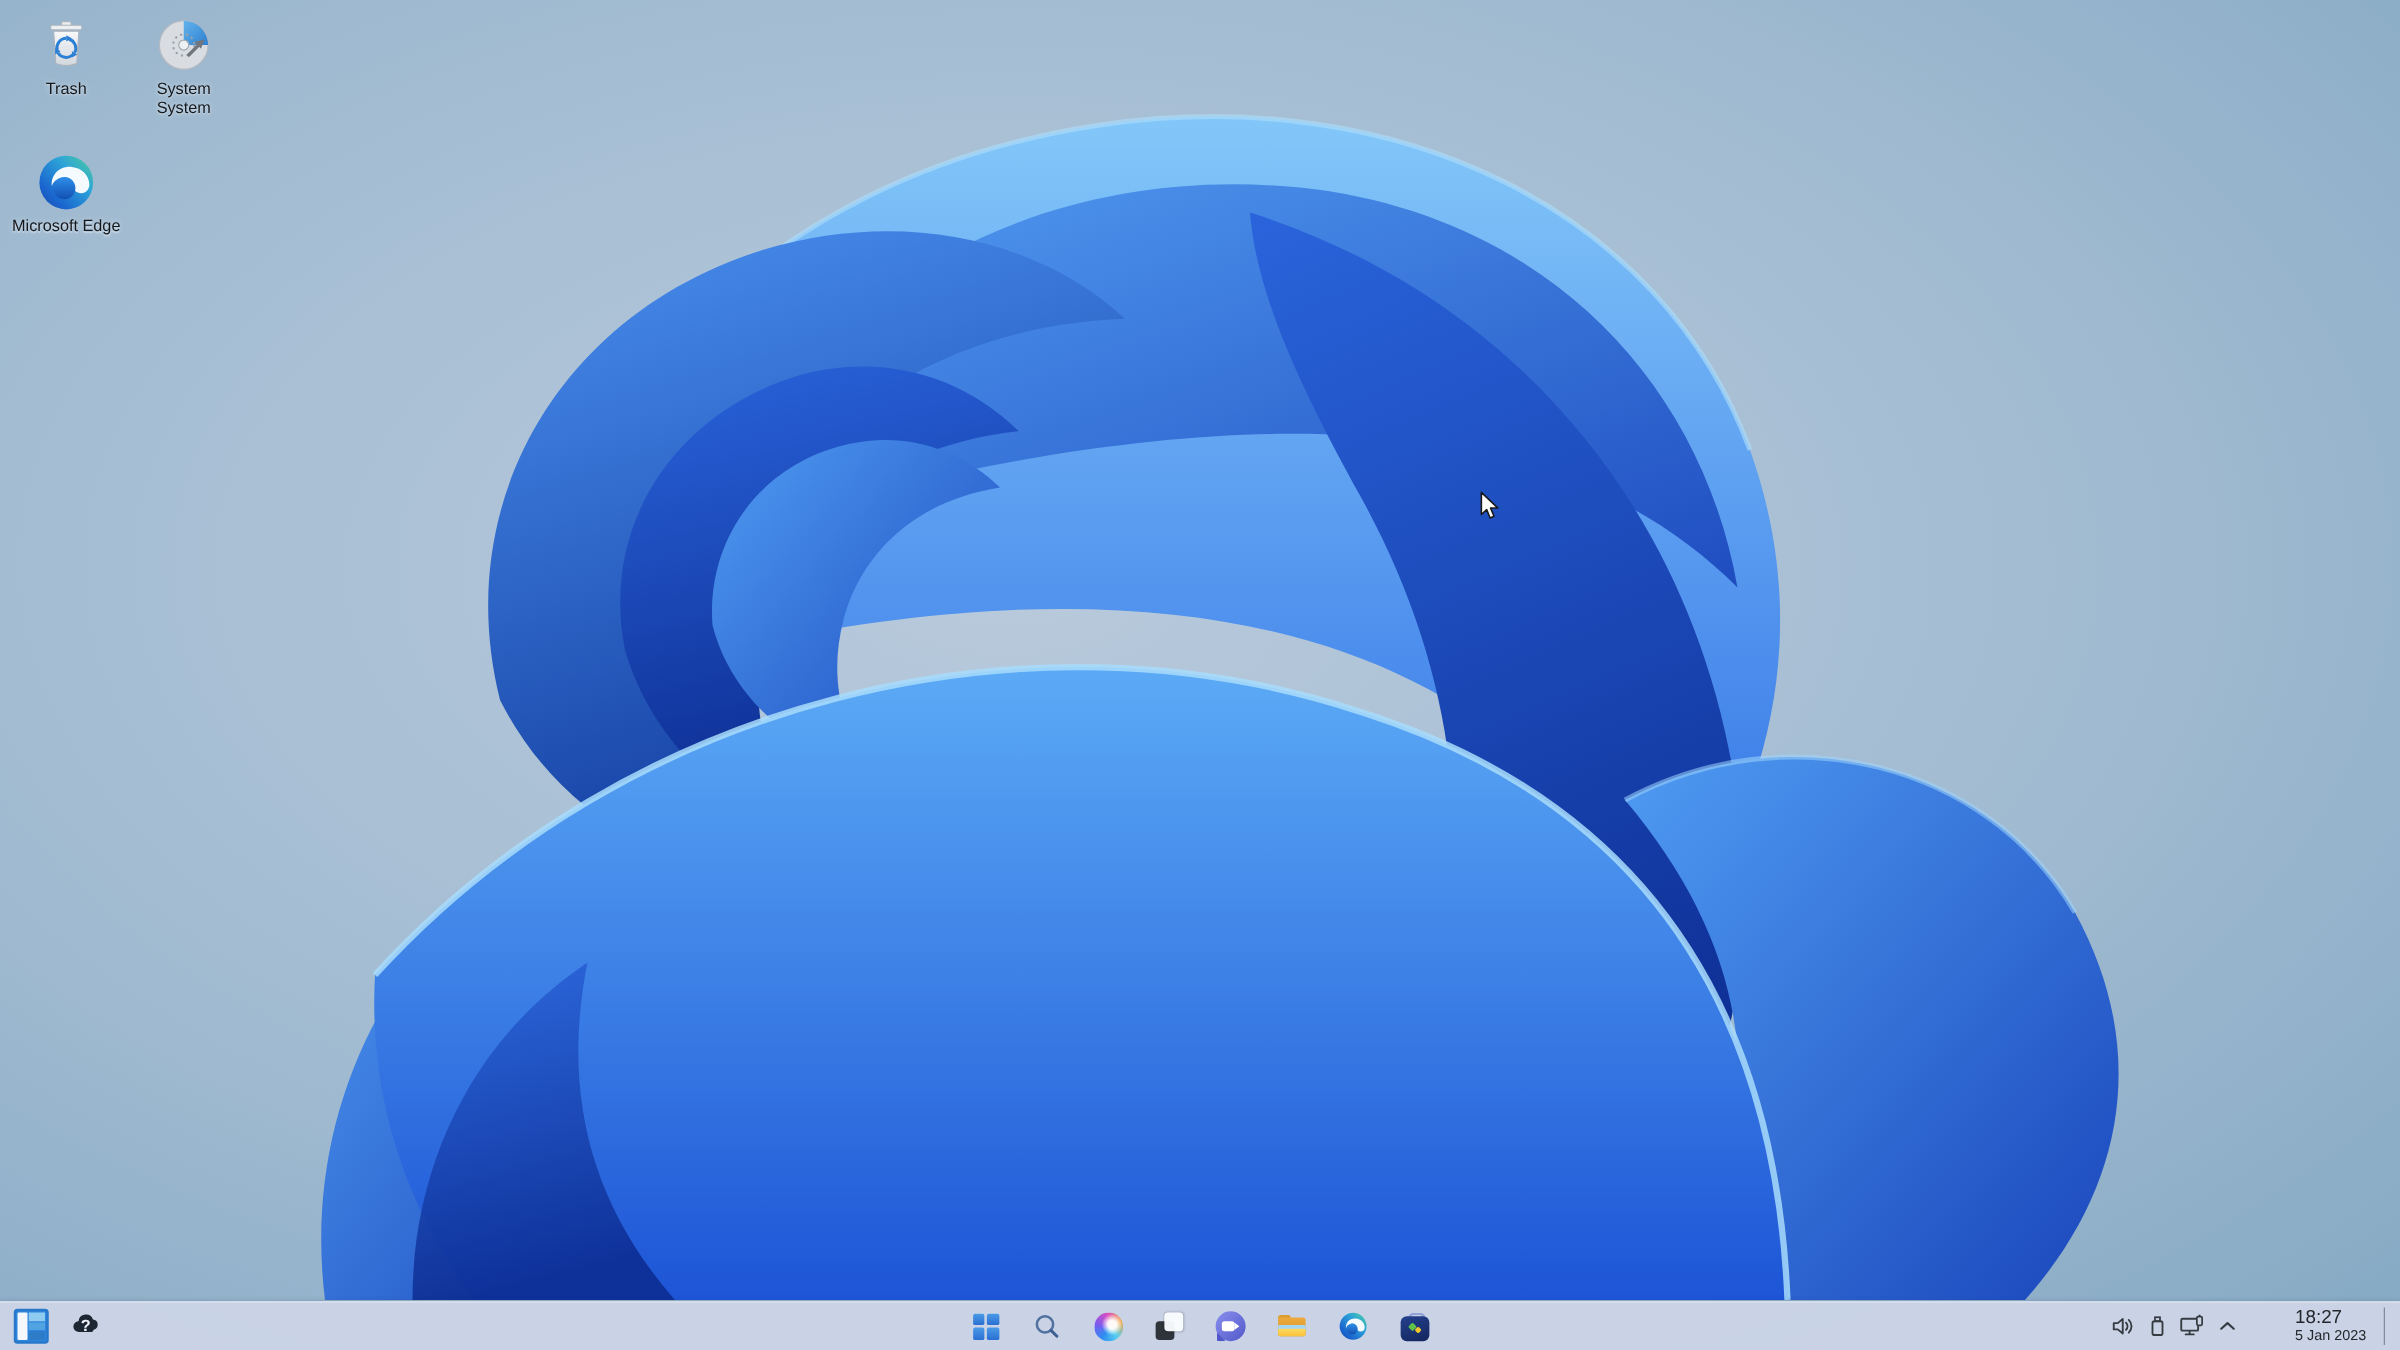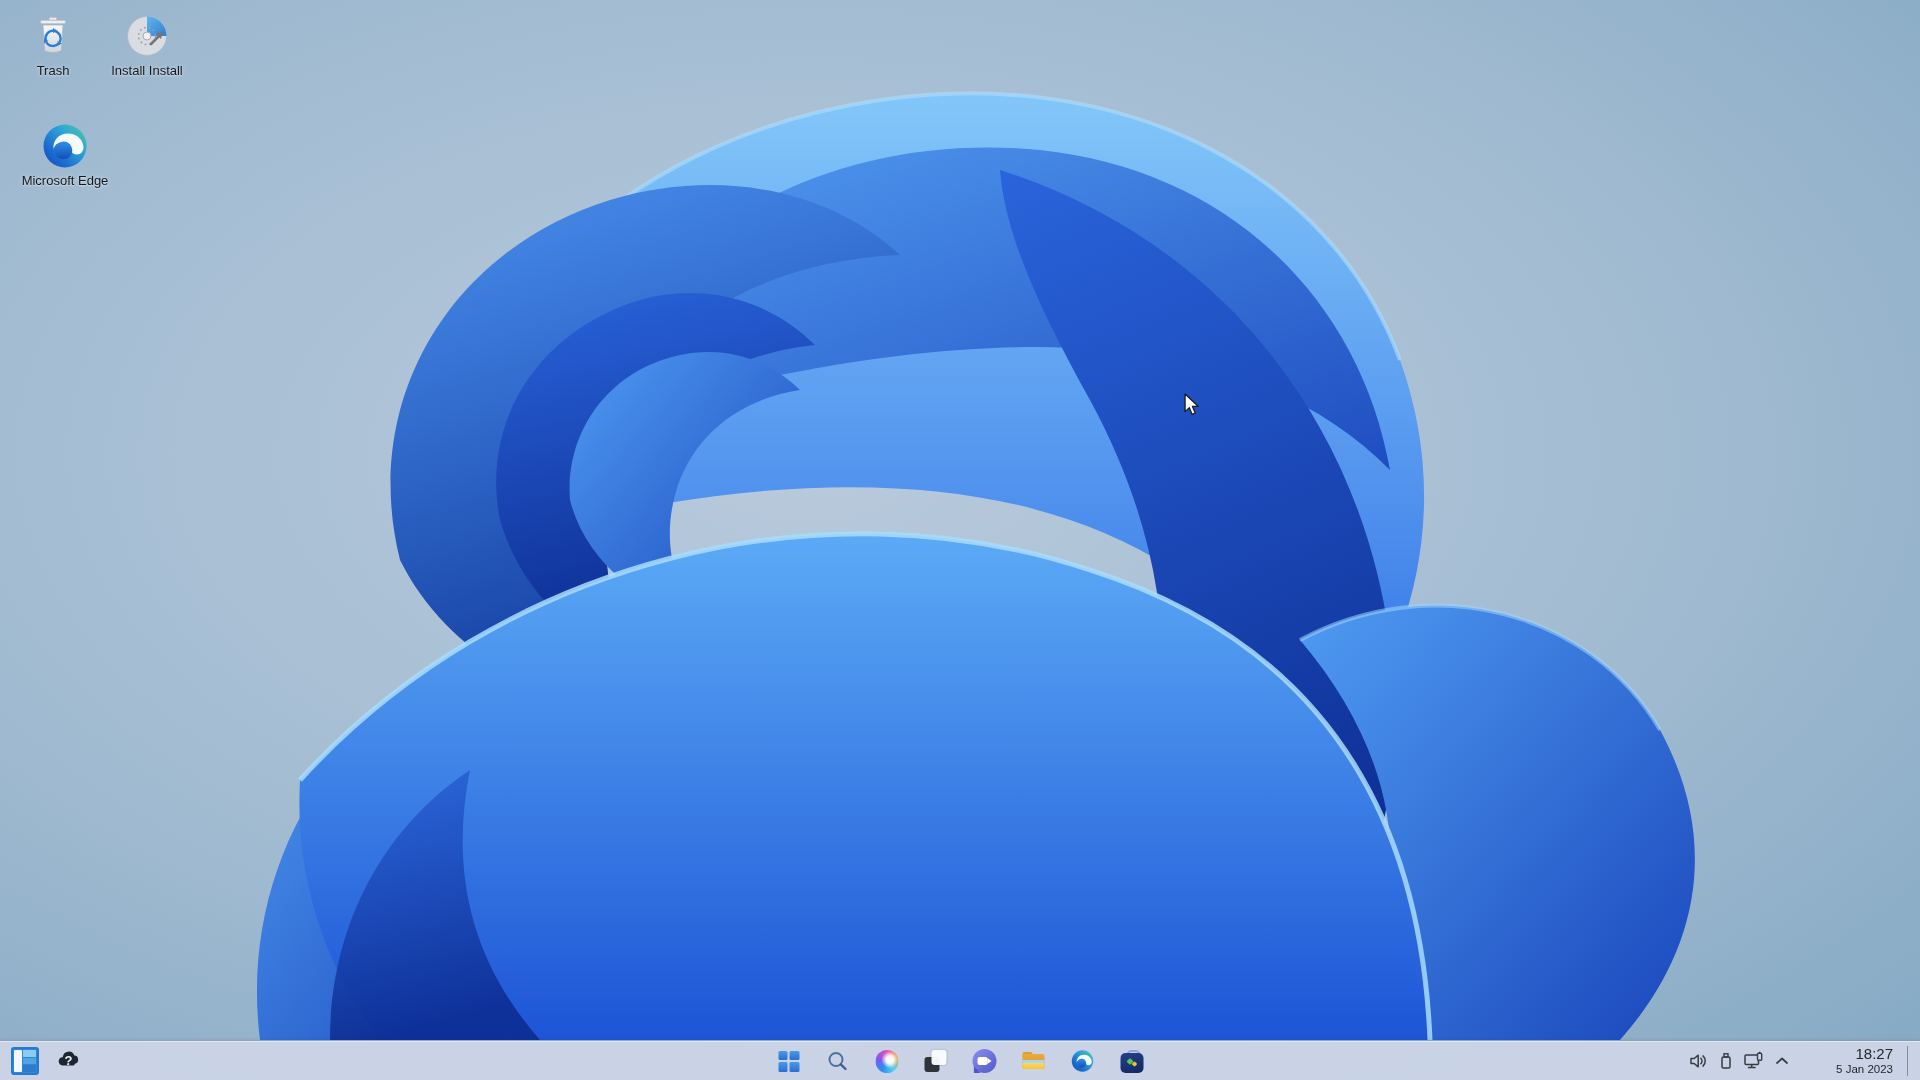--- a/index.html
+++ b/index.html
@@ -17,21 +17,21 @@
     align-items:center;gap:4px;cursor:default;padding:4px 0;border-radius:4px;
   }
   .desk-icon .glyph{width:48px;height:48px;display:grid;place-items:center;}
   .desk-label{
     font-size:13px;line-height:1.15;color:#14181d;text-align:center;
     text-shadow:0 0 5px rgba(255,255,255,.55),0 1px 1px rgba(255,255,255,.4);
     max-width:88px;word-wrap:break-word;
   }
   .di-trash{left:4px;top:2px;justify-content:center;}
   .di-install{left:98px;top:2px;}
-  .di-edge{left:16px;top:112px;}
+  .di-edge{left:4px;top:112px;}
   
   #taskbar{
     position:absolute;left:0;right:0;bottom:0;height:38px;
     background:rgba(204,213,231,.95);
     border-top:1px solid rgba(255,255,255,.45);
     box-shadow:0 -1px 3px rgba(40,60,90,.15);
   }
   .tb-left{position:absolute;left:10px;top:0;bottom:0;display:flex;align-items:center;gap:14px;}
   .tb-center{
     position:absolute;left:50%;transform:translateX(-50%);top:0;bottom:0;
@@ -80,21 +80,21 @@
   .folder .frontp{position:absolute;left:1px;top:14px;width:22px;height:6px;background:linear-gradient(180deg,#ffd95e,#f8c23c);border-radius:1px 1px 2px 2px;}
   
   .store{position:relative;width:23px;height:23px;}
   .store .bag{position:absolute;left:0;top:3px;width:23px;height:20px;background:linear-gradient(160deg,#24418f,#13255c);border-radius:5px;}
   .store .handle{position:absolute;left:6.5px;top:0;width:10px;height:8px;border:2.2px solid #8fa3d6;border-bottom:none;border-radius:5px 5px 0 0;}
   .store .s1{position:absolute;left:7px;top:9px;width:5px;height:5px;background:#5fc24a;border-radius:1px;transform:rotate(45deg);}
   .store .s2{position:absolute;left:12px;top:12px;width:4px;height:4px;background:#f0c52e;border-radius:1px;transform:rotate(45deg);}
   
   .tray-btn{width:28px;height:30px;display:grid;place-items:center;border-radius:5px;cursor:pointer;}
   .clock{
-    display:flex;flex-direction:column;align-items:flex-end;justify-content:center;
+    display:flex;flex-direction:column;align-items:flex-start;justify-content:center;
     padding:0 8px;height:34px;border-radius:5px;cursor:pointer;color:#24272b;margin-left:32px;
   }
   .clock .time{font-size:15px;line-height:1.1;}
   .clock .date{font-size:11.5px;line-height:1.1;}
   .tb-sep{width:1px;height:30px;background:rgba(60,70,85,.5);margin:0 0 0 6px;}
   .show-desktop{width:12px;height:38px;cursor:pointer;}
   
   #cursor{position:absolute;left:1184px;top:393px;pointer-events:none;}
 </style>
 </head>
@@ -194,21 +194,21 @@
             </linearGradient>
           </defs>
           <circle cx="23" cy="23" r="19.5" fill="#d9dde2" stroke="#b3b9c1" stroke-width="1"></circle>
           <path d="M 23 23 L 23 3.5 A 19.5 19.5 0 0 1 42.5 23 Z" fill="url(#wedgeG)"></path>
           <circle cx="23" cy="23" r="8.5" fill="none" stroke="#9aa1a8" stroke-width="1.6" stroke-dasharray="1.8 2.8"></circle>
           <circle cx="23" cy="23" r="4" fill="#eef1f4" stroke="#a5abb2" stroke-width="1"></circle>
           <line x1="27" y1="31" x2="37" y2="21" stroke="#70767c" stroke-width="2.6" stroke-linecap="round"></line>
           <polygon points="39.5,18.5 31.5,20.5 36.8,26 " fill="#70767c"></polygon>
         </svg>
       </span>
-      <span class="desk-label">Install Install</span>
+      <span class="desk-label">System System</span>
     </div>
 
     <div class="desk-icon di-edge">
       <span class="glyph">
         <svg width="48" height="48" viewBox="0 0 48 48">
           <defs>
             <linearGradient id="eBaseA" x1="1" y1="0" x2="0" y2="1">
               <stop offset="0%" stop-color="#4ecf9a"></stop>
                 <stop offset="35%" stop-color="#2da4d8"></stop>
               <stop offset="75%" stop-color="#1a66cf"></stop>

